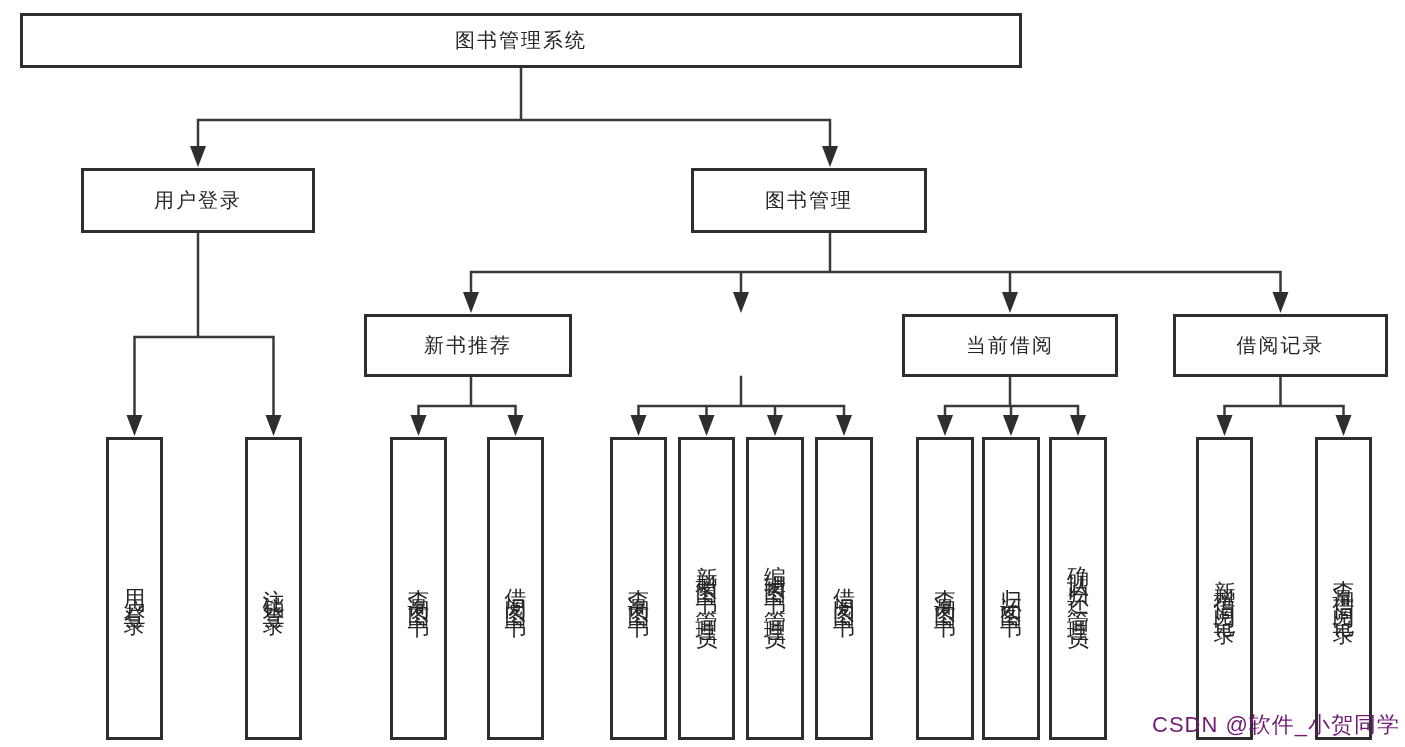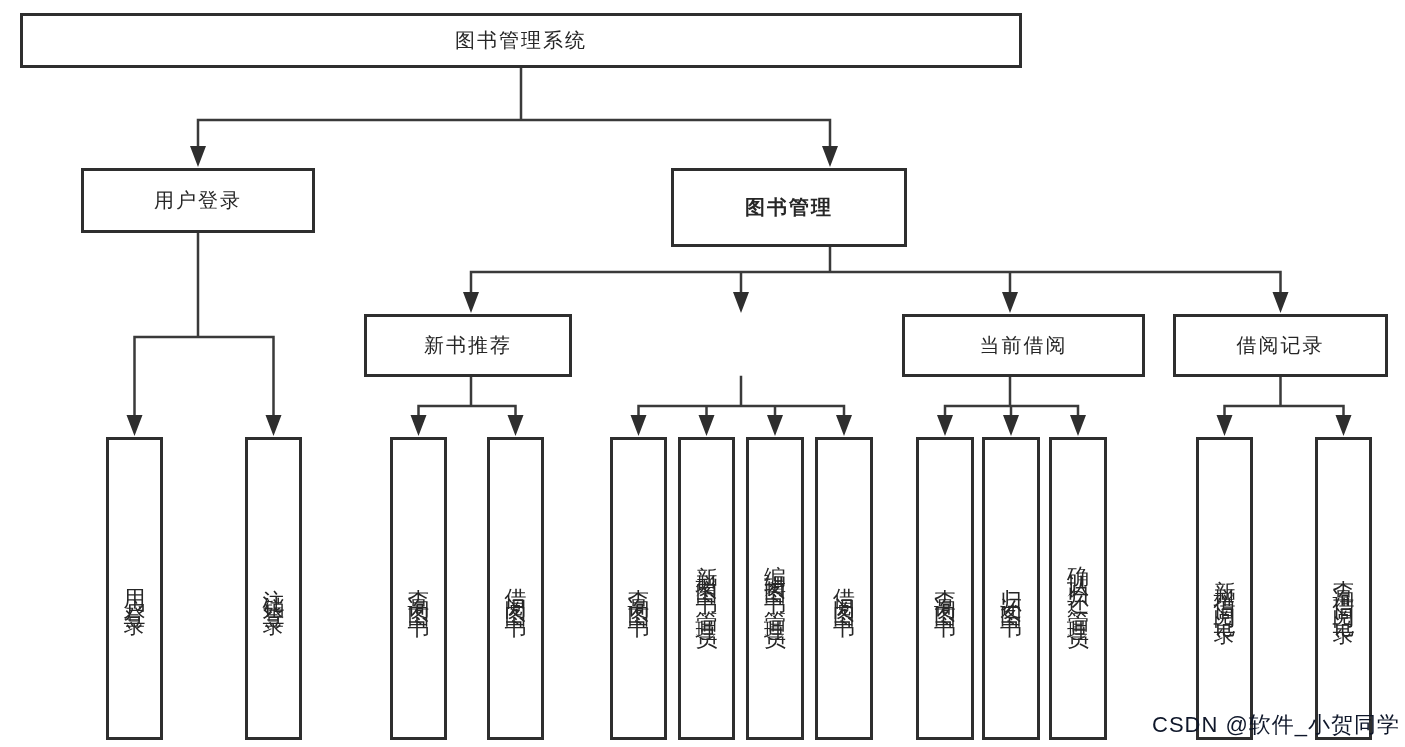--- a/index.html
+++ b/index.html
@@ -18,21 +18,21 @@
   }
   .box .lbl{
     font-size:20px;letter-spacing:2px;color:#262626;white-space:nowrap;
   }
   .box.v .lbl{
     writing-mode:vertical-rl;text-orientation:mixed;
     font-size:22px;letter-spacing:9px;line-height:1;
   }
   .watermark{
     position:absolute;left:1152px;top:710px;
-    font-size:22px;letter-spacing:1px;color:#0f172a;white-space:nowrap;
+    font-size:22px;letter-spacing:1px;color:#701a75;white-space:nowrap;
     z-index:5;
   }
 </style>
 </head>
 <body>
 
 <div class="canvas">
 
   <svg class="connectors" viewBox="0 0 1405 747" xmlns="http://www.w3.org/2000/svg">
     <path fill="none" stroke="#3a3a3a" stroke-width="2.5" stroke-linecap="square" d="M521 68V120 M198 120H830 M198 120V150 M830 120V150
@@ -51,28 +51,28 @@
              M1216.5 415h16l-8 21z M1335.5 415h16l-8 21z"></path>
   </svg>
 
   <div class="box h" style="left:20px;top:13px;width:1002px;height:55px;">
     <span class="lbl">图书管理系统</span>
   </div>
 
   <div class="box h" style="left:81px;top:168px;width:234px;height:65px;">
     <span class="lbl">用户登录</span>
   </div>
-  <div class="box h" style="left:671px;top:168px;width:236px;height:79px;font-weight:bold;">
+  <div class="box h" style="left:691px;top:168px;width:236px;height:65px;">
     <span class="lbl">图书管理</span>
   </div>
 
   <div class="box h" style="left:364px;top:314px;width:208px;height:63px;">
     <span class="lbl">新书推荐</span>
   </div>
-  <div class="box h" style="left:902px;top:314px;width:243px;height:63px;">
+  <div class="box h" style="left:902px;top:314px;width:216px;height:63px;">
     <span class="lbl">当前借阅</span>
   </div>
   <div class="box h" style="left:1173px;top:314px;width:215px;height:63px;">
     <span class="lbl">借阅记录</span>
   </div>
 
   <div class="box v" style="left:106px;top:437px;width:57px;height:303px;">
     <span class="lbl">用户登录</span>
   </div>
   <div class="box v" style="left:245px;top:437px;width:57px;height:303px;">

